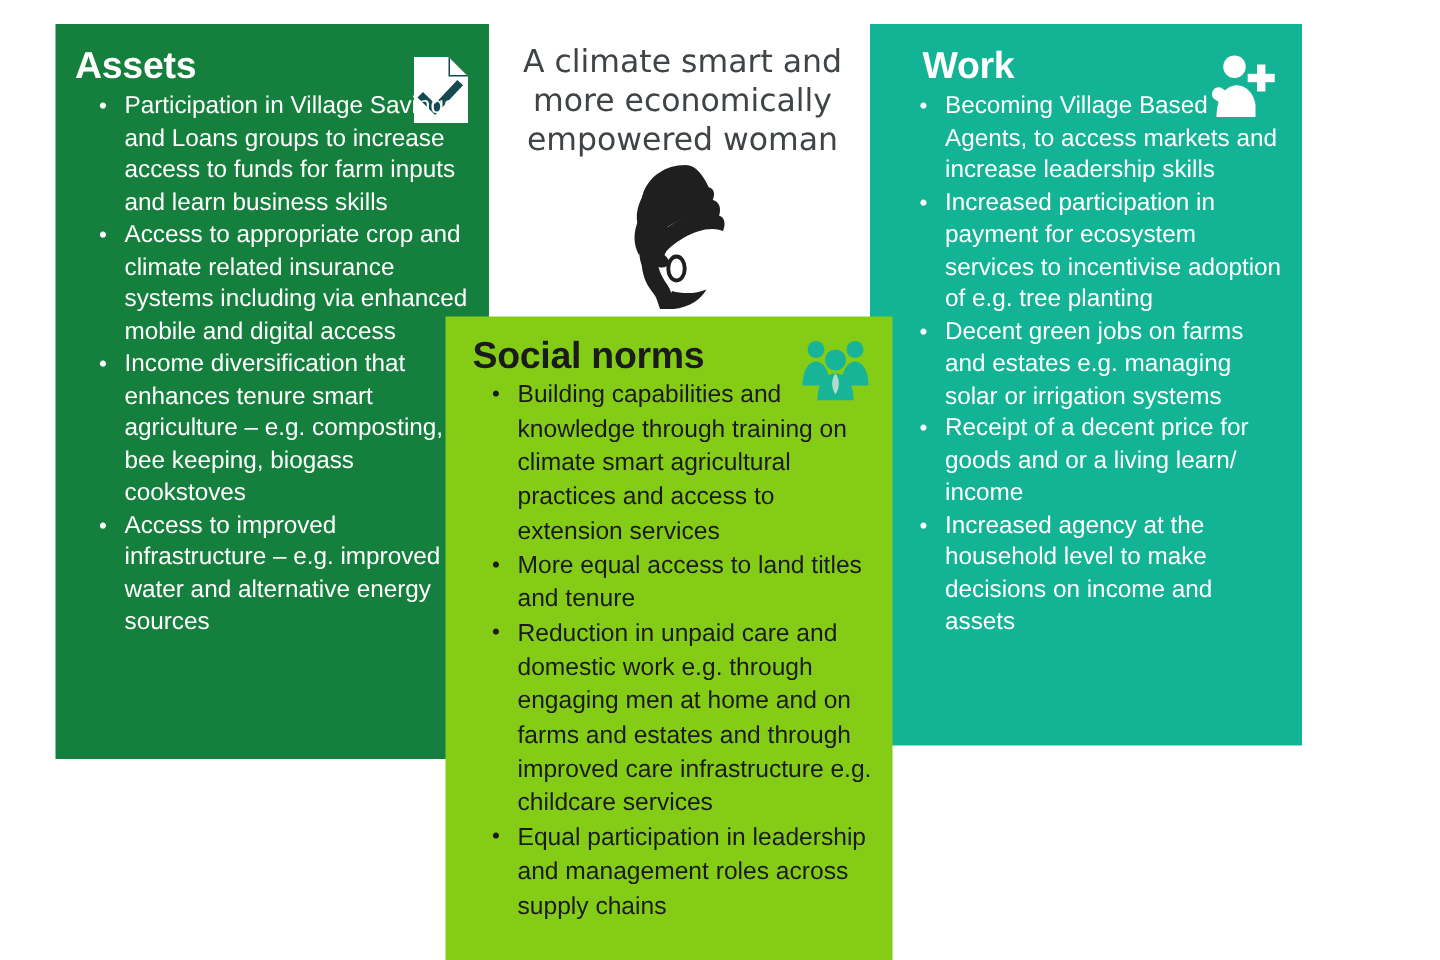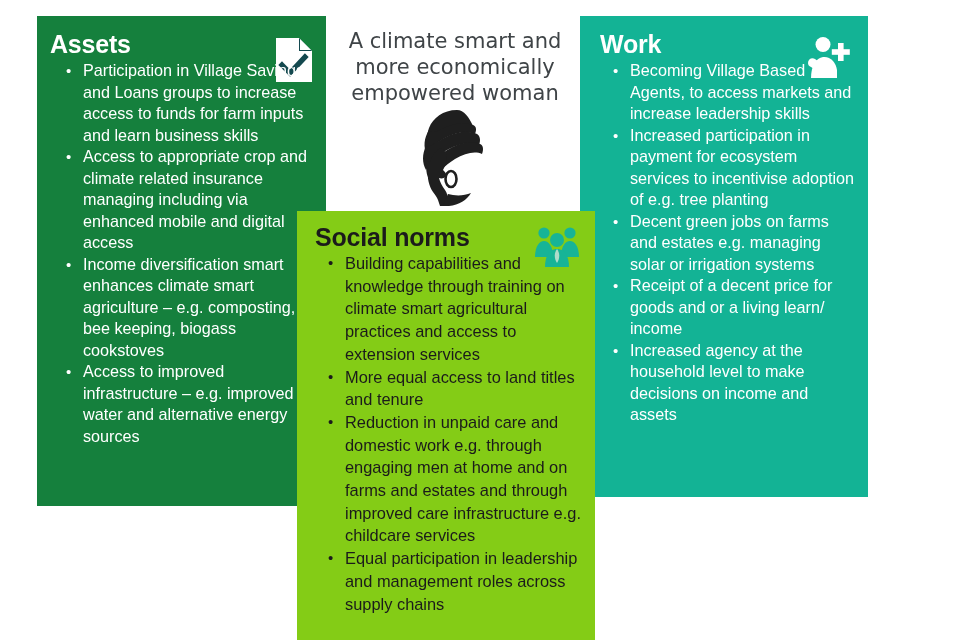--- a/index.html
+++ b/index.html
@@ -66,21 +66,21 @@
     margin: 0;
   }
   .panel-assets .panel-title {
     font-size: 25px;
     line-height: 28px;
     padding: 14px 0 0 13px;
   }
   .panel-work .panel-title {
     font-size: 25px;
     line-height: 28px;
-    padding: 14px 0 0 20px;
+    padding: 14px 0 0 35px;
   }
   .panel-social .panel-title {
     font-size: 25px;
     line-height: 28px;
     padding: 12px 0 0 18px;
   }
 
   
   ul.bullets {
     list-style: none;
@@ -199,22 +199,22 @@
 
     <svg class="icon-slot icon-doc-check" viewBox="0 0 38 44">
       <path d="M2 0 H25 L38 13 V44 H2 Z" fill="#ffffff"></path>
       <path d="M25 0 L38 13 H25 Z" fill="#14494F"></path>
       <path d="M26 1 V12 H37 Z" fill="#ffffff"></path>
       <path d="M8 27 L16 35 L31 19" fill="none" stroke="#14494F" stroke-width="5.2" stroke-linecap="square" stroke-linejoin="miter"></path>
     </svg>
 
     <ul class="bullets">
       <li>Participation in Village Savings and Loans groups to increase access to funds for farm inputs and learn business skills</li>
-      <li>Access to appropriate crop and climate related insurance managing including via enhanced mobile and digital access</li>
-      <li>Income diversification smart enhances climate smart agriculture – e.g. composting, bee keeping, biogass cookstoves</li>
+      <li>Access to appropriate crop and climate related insurance systems including via enhanced mobile and digital access</li>
+      <li>Income diversification that enhances tenure smart agriculture – e.g. composting, bee keeping, biogass cookstoves</li>
       <li>Access to improved infrastructure – e.g. improved water and alternative energy sources</li>
     </ul>
   </div>
 
   <div class="panel panel-work">
     <h2 class="panel-title">Work</h2>
 
     <svg class="icon-slot icon-person-plus" viewBox="0 0 46 42">
       <circle cx="17" cy="8.5" r="7.5" fill="#ffffff"></circle>
       <path d="M5 42 C5 30 10 22 17 21 C24 20 30 26 31 34 L31 42 Z" fill="#ffffff"></path>

